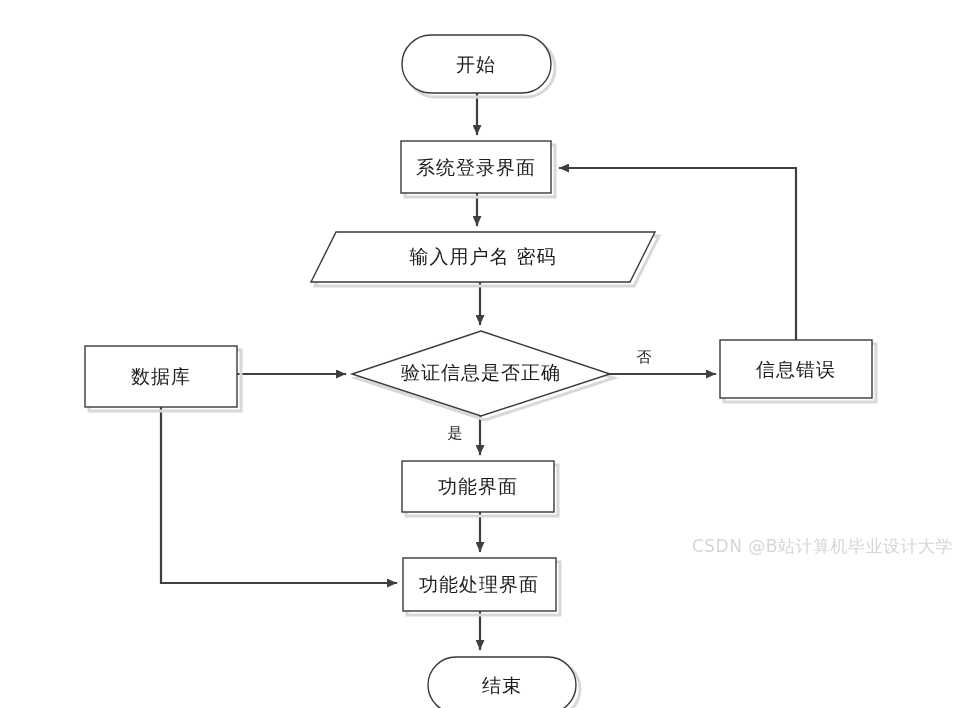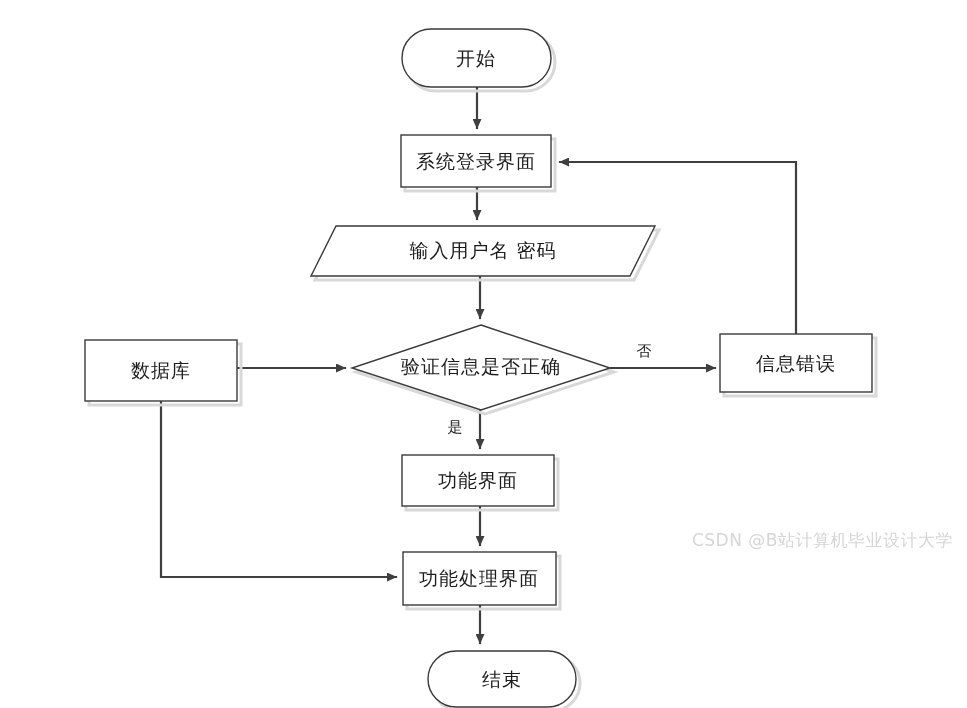--- a/index.html
+++ b/index.html
@@ -11,21 +11,21 @@
   body {
     width: 967px;
     height: 708px;
     font-family: "DejaVu Sans", "Liberation Sans", sans-serif;
     overflow: hidden;
     position: relative;
   }
   #flow-root {
     position: absolute;
     left: 0;
-    top: 10px;
+    top: 16px;
     width: 967px;
     height: 552px;
   }
   svg#flow-svg {
     display: block;
     width: 967px;
     height: 708px;
   }
   .node-shape {
     fill: #ffffff;

